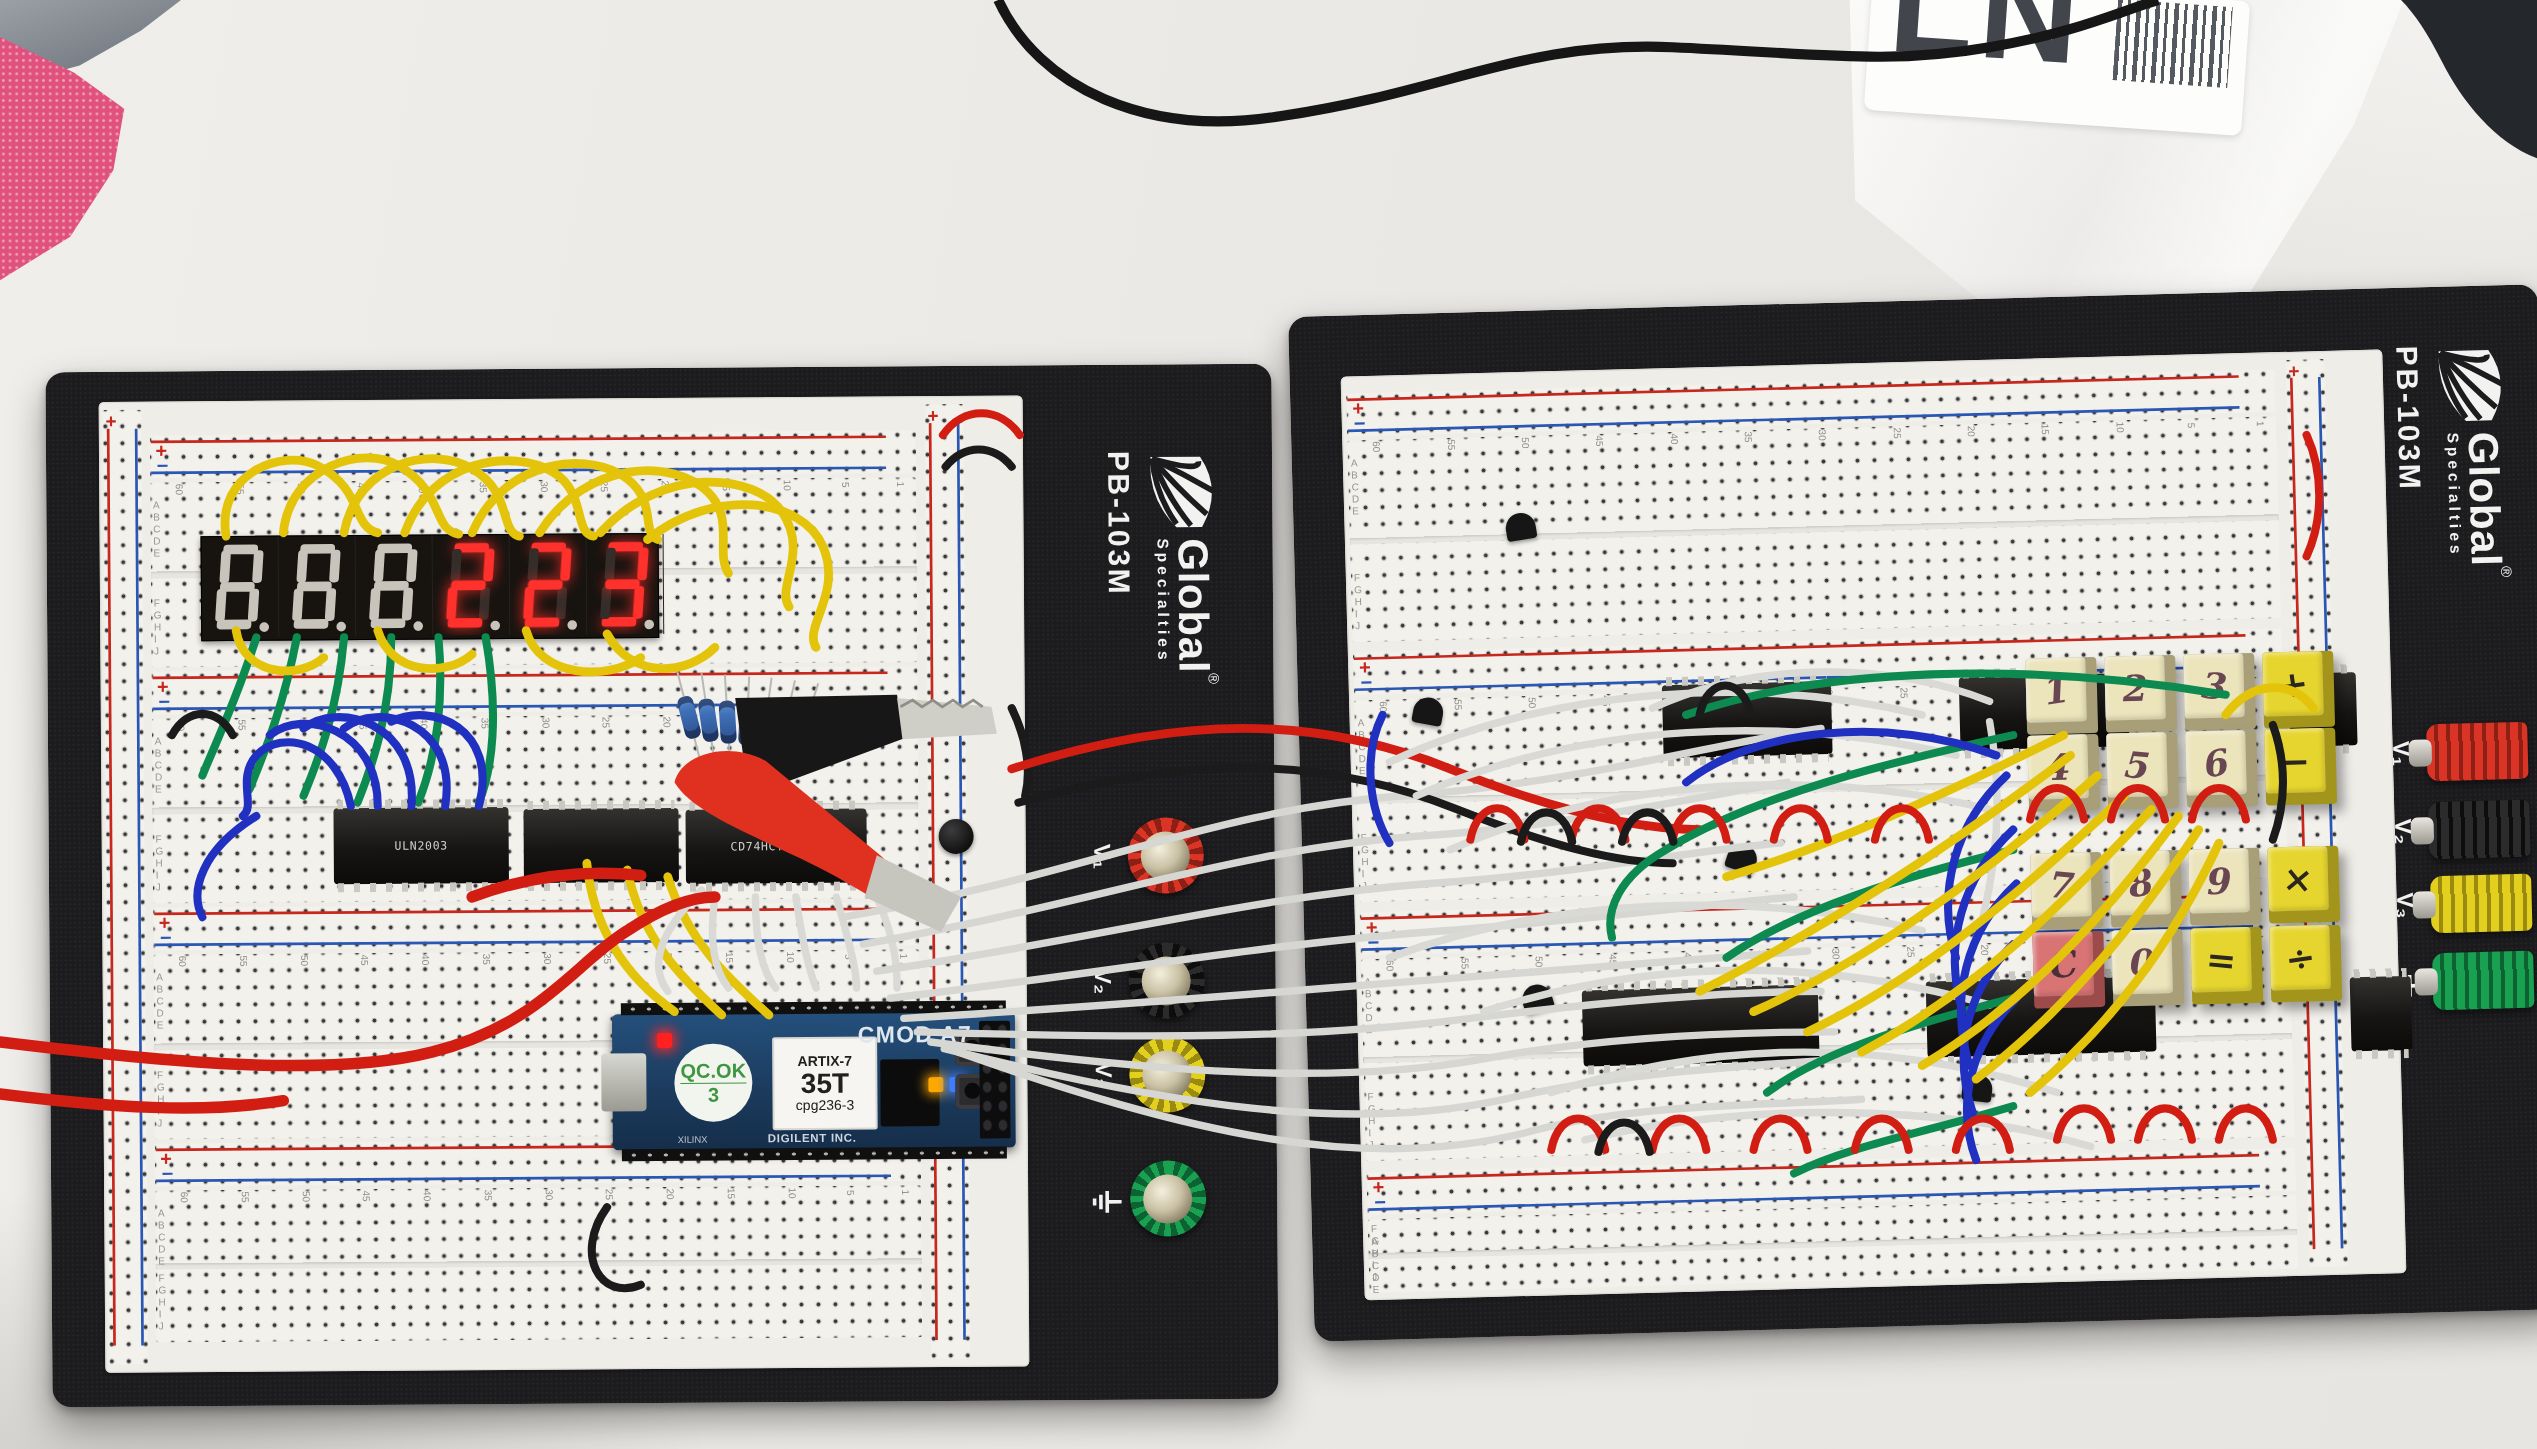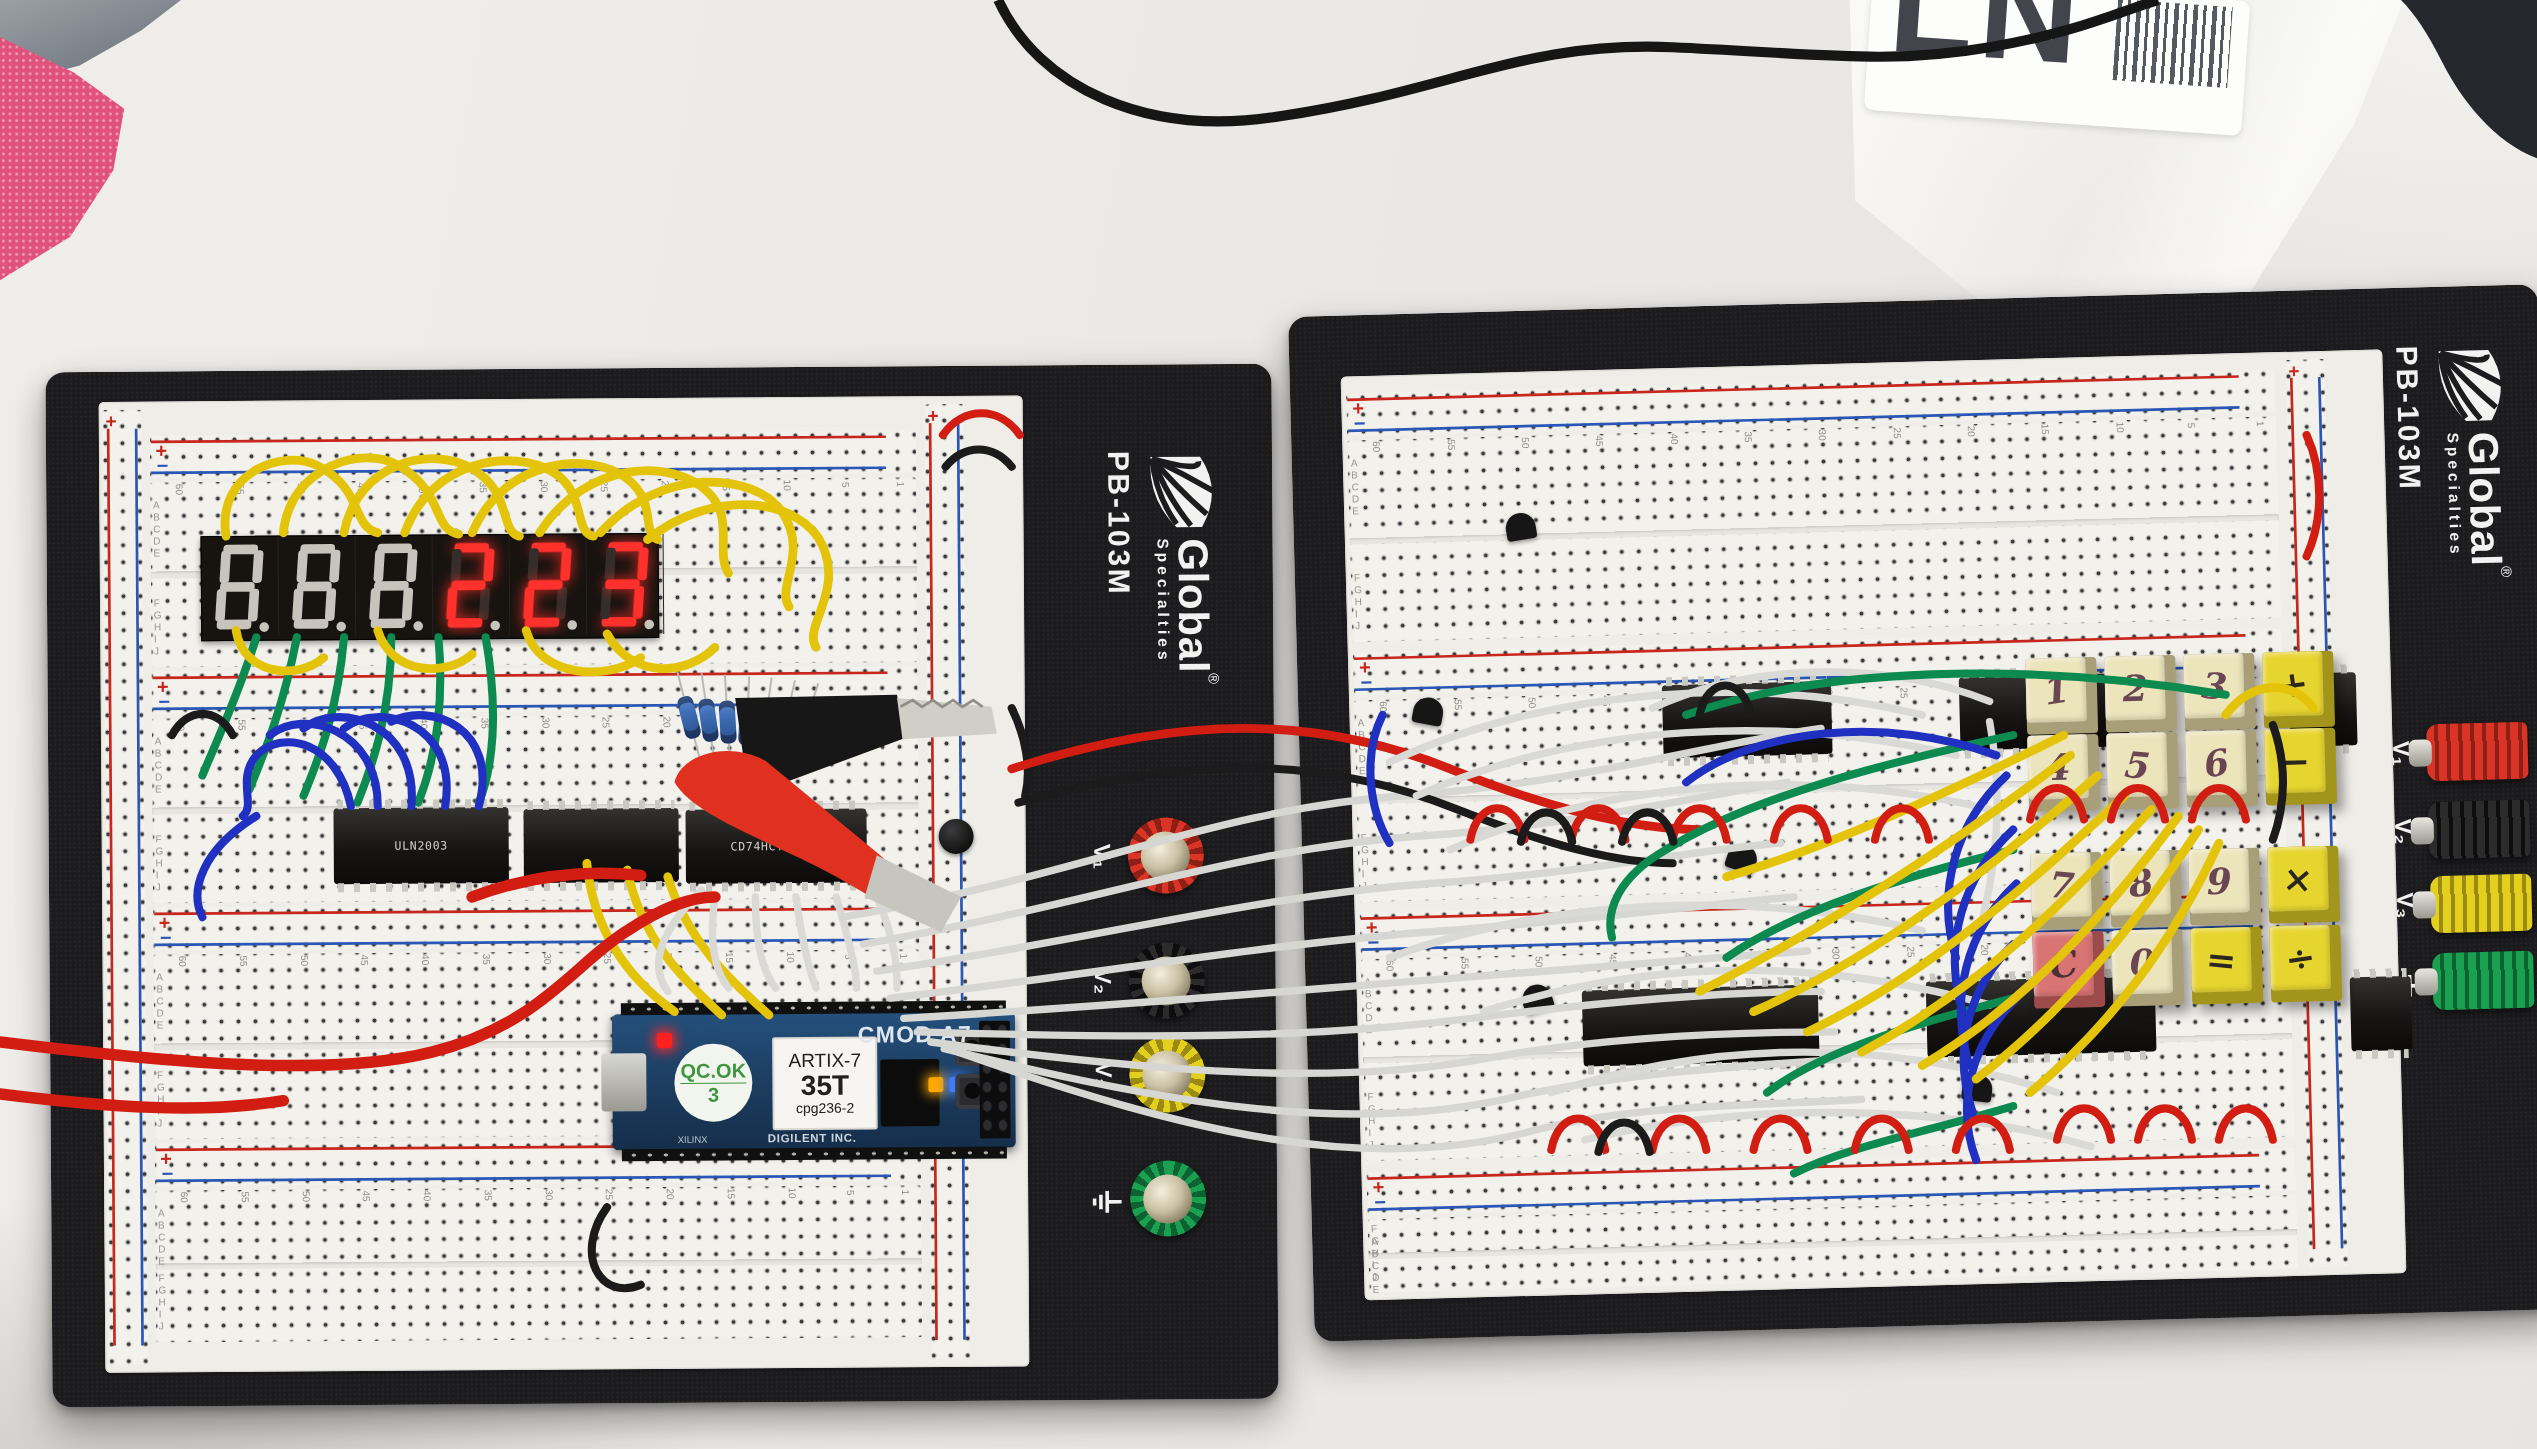--- a/index.html
+++ b/index.html
@@ -109,21 +109,21 @@
   .led{position:absolute;width:15px;height:15px;border-radius:2.7px;}
   .led.red{left:45px;top:19px;background:#ff2020;box-shadow:0 0 12px 4px rgba(255,40,40,.85);}
   .led.amber{left:316px;top:65px;background:#ffa800;box-shadow:0 0 10.8px 3.4px rgba(255,170,0,.8);}
   .led.blue{left:337px;top:65px;background:#3d7dff;box-shadow:0 0 10.8px 3.4px rgba(70,130,255,.8);}
   .qc{position:absolute;left:62px;top:30px;width:78px;height:78px;border-radius:50%;background:#f2f4ee;
     display:flex;flex-direction:column;align-items:center;justify-content:center;color:#3f9641;font-weight:800;}
   .qc .l1{font-size:20px;border-bottom:1.3px solid #3f9641;line-height:1.15;}
   .qc .l2{font-size:20px;line-height:1.15;}
   .sticker{position:absolute;left:160px;top:24px;width:101px;height:89px;background:#f6f5f1;border:2px solid #d8d7d2;border-radius:2.7px;
     display:flex;flex-direction:column;align-items:center;justify-content:center;color:#20201e;line-height:1.05;}
-  .sticker .s1{font-size:19px;font-weight:400;}
+  .sticker .s1{font-size:14px;font-weight:700;}
   .sticker .s2{font-size:28px;font-weight:800;}
   .sticker .s3{font-size:14px;}
   .fchip{position:absolute;left:268px;top:47px;width:59px;height:67px;background:#0c0c0d;border-radius:2.7px;}
   .btn{position:absolute;top:62px;width:35px;height:35px;background:#2c2c2e;border-radius:5.4px;box-shadow:inset 0 0 0 4px #3c3c40;}
   .btn::after{content:"";position:absolute;left:9.4px;top:9.4px;width:16px;height:16px;border-radius:50%;background:#0a0a0a;}
   .btn.b1{left:343px;}
   .cmod{position:absolute;right:43px;top:9.4px;color:#dfe6ee;font-size:23px;font-weight:700;letter-spacing:1.3px;}
   .digil{position:absolute;left:155px;bottom:5.4px;color:#cdd5de;font-size:11.5px;font-weight:700;letter-spacing:0.7px;}
   .xil{position:absolute;left:65px;bottom:5.4px;color:#b9c2cc;font-size:9.4px;}
   .hdr{position:absolute;right:5.4px;top:9.4px;bottom:9.4px;width:31px;background:#0d0d0e;
@@ -444,21 +444,21 @@
     <div class="fpga">
       <div class="usb"></div>
       <div class="led red"></div>
       <div class="qc">
         <span class="l1">QC.OK</span>
         <span class="l2">3</span>
       </div>
       <div class="sticker">
         <span class="s1">ARTIX-7</span>
         <span class="s2">35T</span>
-        <span class="s3">cpg236-2</span>
+        <span class="s3">cpg236-3</span>
       </div>
       <div class="fchip"></div>
       <div class="led amber"></div>
       <div class="led blue"></div>
       <div class="btn b1"></div>
       <div class="btn" style="left:343px;top:19px;"></div>
       <span class="cmod">CMOD A7</span>
       <span class="digil">DIGILENT INC.</span>
       <span class="xil">XILINX</span>
       <div class="hdr"></div>

